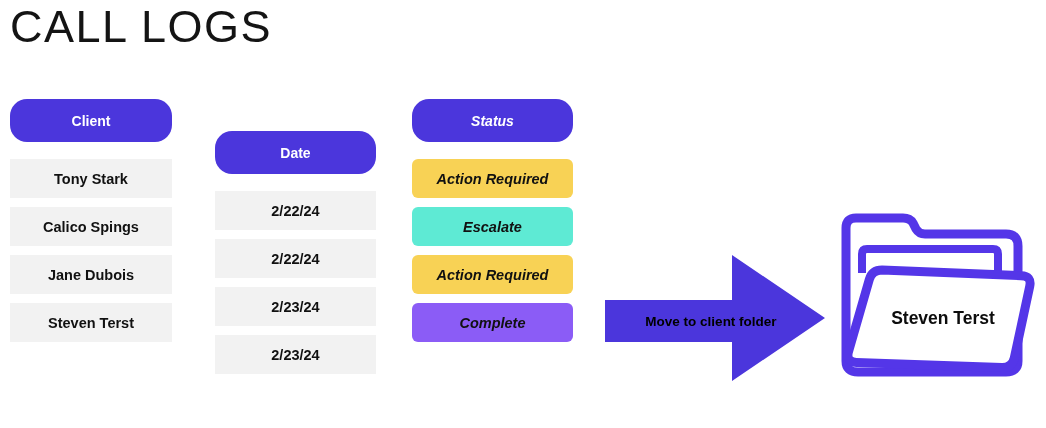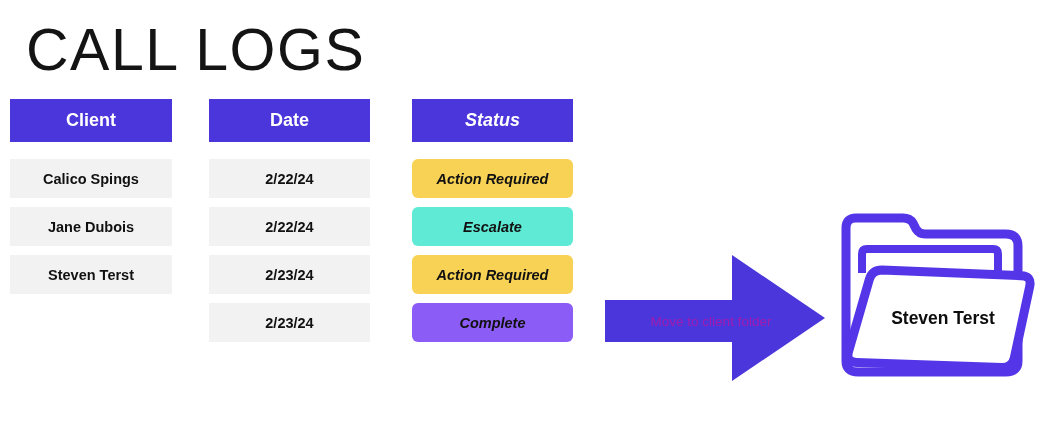--- a/index.html
+++ b/index.html
@@ -7,61 +7,62 @@
     --folder:#5436E8;
     --row:#F2F2F2;
     --text:#111111;
   }
   html,body{margin:0;padding:0;background:#ffffff;}
   .canvas{
     position:relative;width:1046px;height:428px;background:#ffffff;
     font-family:"Liberation Sans",sans-serif;overflow:hidden;
   }
   .page-title{
-    position:absolute;left:10px;top:2px;margin:16px;
-    font-size:59px;font-weight:400;letter-spacing:1.5px;color:#141414;
+    position:absolute;left:10px;top:2px;margin:0;
+    font-size:45px;font-weight:400;letter-spacing:1.5px;color:#141414;
     line-height:1.1;white-space:nowrap;
   }
   .column{position:absolute;top:99px;display:flex;flex-direction:column;}
   .col-client{left:10px;width:162px;}
-  .col-date{left:209px;width:161px;}
+  .col-date{left:215px;width:161px;margin-top:32px;}
   .col-status{left:412px;width:161px;font-style:italic;}
   .hdr{
     height:43px;margin-bottom:17px;background:var(--purple);color:#ffffff;
     display:flex;align-items:center;justify-content:center;
-    font-size:18px;font-weight:700;
+    font-size:14px;font-weight:700;border-radius:17px;
   }
   .cell{
     height:39px;margin-bottom:9px;background:var(--row);color:var(--text);
     display:flex;align-items:center;justify-content:center;
     font-size:14.5px;font-weight:700;white-space:nowrap;
   }
   .status-cell{background:#cccccc;border-radius:6px;}
   .arrow-svg{position:absolute;left:605px;top:255px;width:220px;height:126px;}
   .arrow-label{
     position:absolute;left:605px;top:300px;width:212px;height:42px;
     display:flex;align-items:center;justify-content:center;
-    color:#a21caf;font-size:13.5px;font-weight:400;white-space:nowrap;
+    color:#000000;font-size:13.5px;font-weight:700;white-space:nowrap;
   }
   .folder-svg{position:absolute;left:840px;top:200px;width:206px;height:190px;}
   .folder-label{
     position:absolute;left:853px;top:305px;width:180px;height:26px;
     display:flex;align-items:center;justify-content:center;
     color:#0d0d0d;font-size:17.5px;font-weight:700;white-space:nowrap;
   }
 </style>
 </head>
 <body>
 
 <div class="canvas">
 
   <h1 class="page-title">CALL LOGS</h1>
 
   <div class="column col-client">
     <div class="hdr">Client</div>
+    <div class="cell">Tony Stark</div>
     <div class="cell">Calico Spings</div>
     <div class="cell">Jane Dubois</div>
     <div class="cell">Steven Terst</div>
   </div>
 
   <div class="column col-date">
     <div class="hdr">Date</div>
     <div class="cell">2/22/24</div>
     <div class="cell">2/22/24</div>
     <div class="cell">2/23/24</div>

